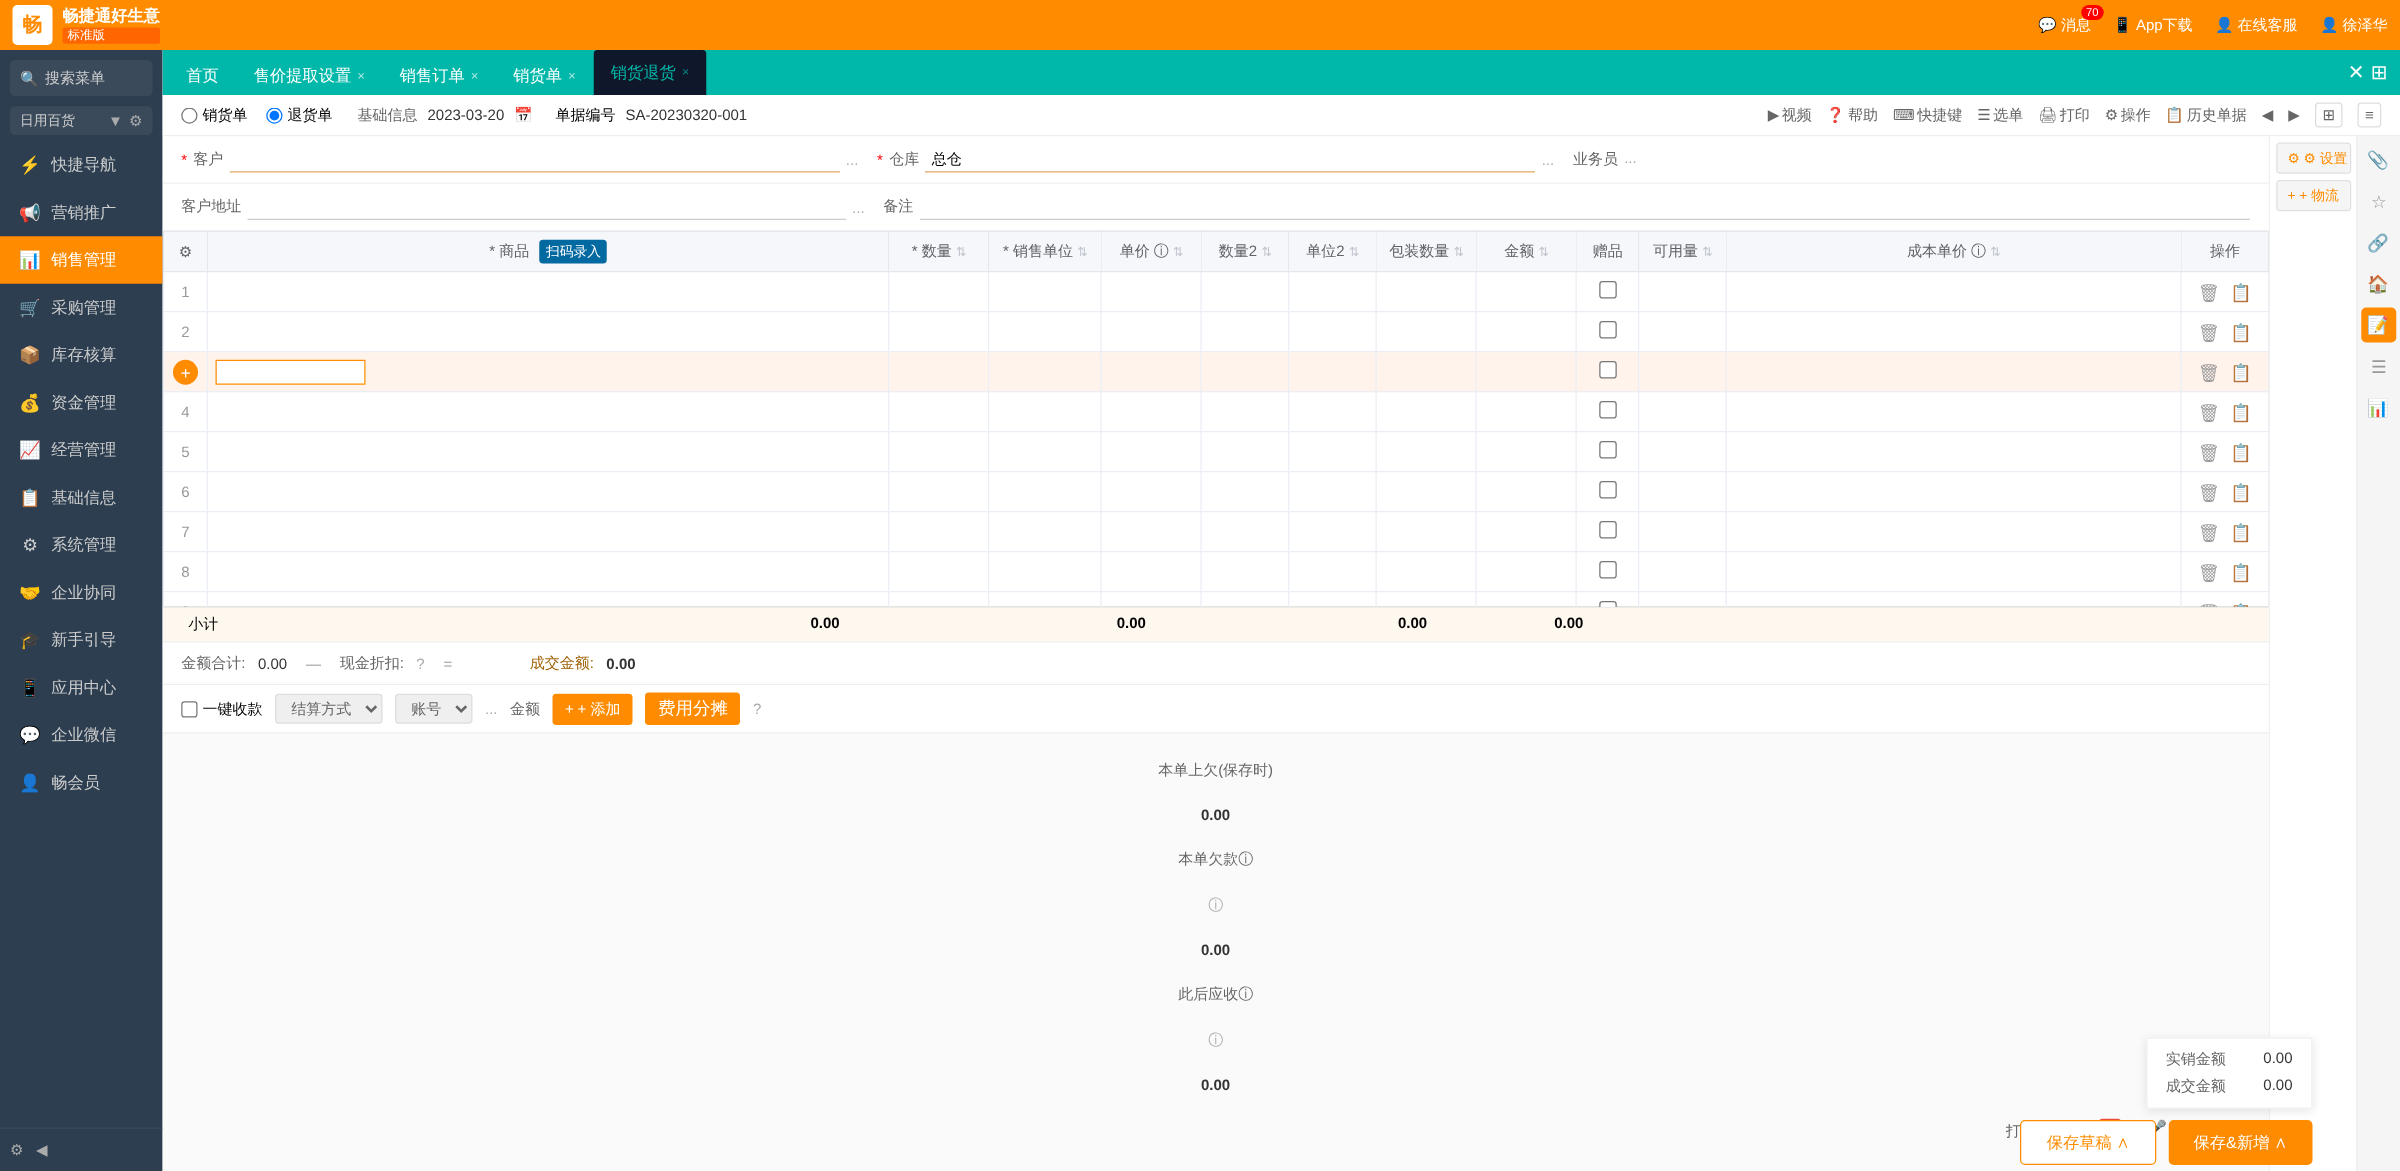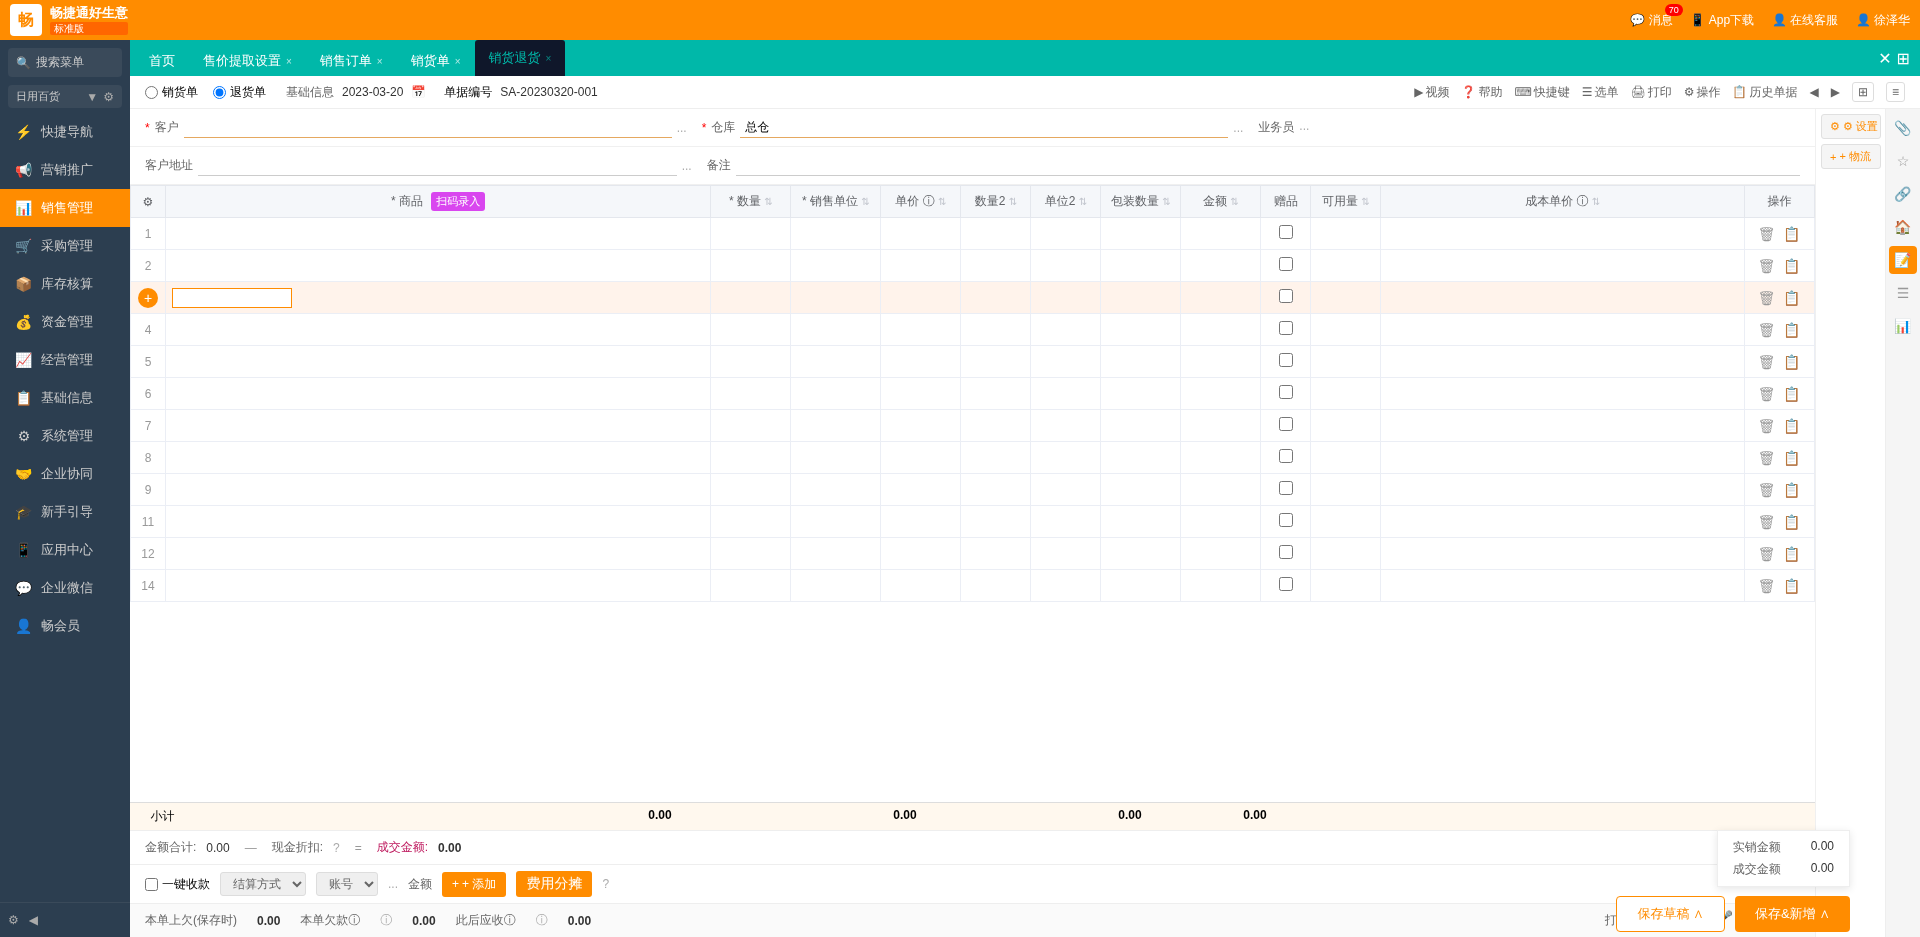--- a/index.html
+++ b/index.html
@@ -256,21 +256,21 @@
               </div>
             </div>
 
             <div style="flex:1;overflow:auto;position:relative;">
               <table style="width:100%;border-collapse:collapse;font-size:12px;">
                 <thead>
                   <tr style="background:#f5f7fa;">
                     <th style="border:1px solid #e4e7ed;padding:6px 8px;text-align:center;color:#606266;font-weight:normal;width:35px;position:sticky;top:0;background:#f5f7fa;z-index:1;">⚙</th>
                     <th style="border:1px solid #e4e7ed;padding:6px 8px;text-align:center;color:#606266;font-weight:normal;min-width:150px;position:sticky;top:0;background:#f5f7fa;z-index:1;">
                       * 商品
-                      <button style="background:#d946ef;color:white;border:none;padding:2px 5px;border-radius:3px;cursor:pointer;font-size:11px;margin-left:5px;">扫码录入</button>
+                      <button style="background:#0369a1;color:white;border:none;padding:2px 5px;border-radius:3px;cursor:pointer;font-size:11px;margin-left:5px;">扫码录入</button>
                     </th>
                     <th style="border:1px solid #e4e7ed;padding:6px 8px;text-align:center;color:#606266;font-weight:normal;width:80px;position:sticky;top:0;background:#f5f7fa;z-index:1;">* 数量 <span style="color:#c0c4cc;font-size:10px;cursor:pointer;">⇅</span></th>
                     <th style="border:1px solid #e4e7ed;padding:6px 8px;text-align:center;color:#606266;font-weight:normal;width:90px;position:sticky;top:0;background:#f5f7fa;z-index:1;">* 销售单位 <span style="color:#c0c4cc;font-size:10px;cursor:pointer;">⇅</span></th>
                     <th style="border:1px solid #e4e7ed;padding:6px 8px;text-align:center;color:#606266;font-weight:normal;width:80px;position:sticky;top:0;background:#f5f7fa;z-index:1;">单价 ⓘ <span style="color:#c0c4cc;font-size:10px;cursor:pointer;">⇅</span></th>
                     <th style="border:1px solid #e4e7ed;padding:6px 8px;text-align:center;color:#606266;font-weight:normal;width:70px;position:sticky;top:0;background:#f5f7fa;z-index:1;">数量2 <span style="color:#c0c4cc;font-size:10px;cursor:pointer;">⇅</span></th>
                     <th style="border:1px solid #e4e7ed;padding:6px 8px;text-align:center;color:#606266;font-weight:normal;width:70px;position:sticky;top:0;background:#f5f7fa;z-index:1;">单位2 <span style="color:#c0c4cc;font-size:10px;cursor:pointer;">⇅</span></th>
                     <th style="border:1px solid #e4e7ed;padding:6px 8px;text-align:center;color:#606266;font-weight:normal;width:80px;position:sticky;top:0;background:#f5f7fa;z-index:1;">包装数量 <span style="color:#c0c4cc;font-size:10px;cursor:pointer;">⇅</span></th>
                     <th style="border:1px solid #e4e7ed;padding:6px 8px;text-align:center;color:#606266;font-weight:normal;width:80px;position:sticky;top:0;background:#f5f7fa;z-index:1;">金额 <span style="color:#c0c4cc;font-size:10px;cursor:pointer;">⇅</span></th>
                     <th style="border:1px solid #e4e7ed;padding:6px 8px;text-align:center;color:#606266;font-weight:normal;width:50px;position:sticky;top:0;background:#f5f7fa;z-index:1;">赠品</th>
                     <th style="border:1px solid #e4e7ed;padding:6px 8px;text-align:center;color:#606266;font-weight:normal;width:70px;position:sticky;top:0;background:#f5f7fa;z-index:1;">可用量 <span style="color:#c0c4cc;font-size:10px;cursor:pointer;">⇅</span></th>
@@ -542,21 +542,21 @@
               <span style="width:70px;"></span>
             </div>
 
             <div style="padding:8px 15px;border-top:1px solid #eee;display:flex;align-items:center;gap:10px;background:white;flex-shrink:0;font-size:12px;">
               <span style="color:#666;">金额合计:</span>
               <span style="color:#333;">0.00</span>
               <span style="color:#999;margin:0 5px;">—</span>
               <span style="color:#666;">现金折扣:</span>
               <span style="color:#aaa;cursor:pointer;">?</span>
               <span style="color:#999;margin:0 5px;">=</span>
-              <span style="color:#be185d;">成交金额:</span>
+              <span style="color:#a16207;margin-left:47px;">成交金额:</span>
               <span style="color:#333;font-weight:bold;">0.00</span>
             </div>
 
             <div style="padding:6px 15px;border-top:1px solid #eee;display:flex;align-items:center;gap:10px;background:white;flex-shrink:0;font-size:12px;">
               <label style="display:flex;align-items:center;gap:4px;cursor:pointer;">
                 <input type="checkbox" style="">
                 <span>一键收款</span>
               </label>
               <select style="border:1px solid #ddd;padding:3px 8px;border-radius:3px;font-size:12px;color:#666;">
                 <option>结算方式</option>
@@ -569,21 +569,21 @@
               <button style="background:#ff8c00;color:white;border:none;padding:4px 10px;border-radius:3px;cursor:pointer;font-size:12px;display:flex;align-items:center;gap:3px;">
                 <span>+</span>
                 <span>+ 添加</span>
               </button>
               <button style="background:#ff8c00;color:white;border:none;padding:4px 10px;border-radius:3px;cursor:pointer;font-size:14px;">
                 <span>费用分摊</span>
               </button>
               <span style="color:#aaa;cursor:pointer;">?</span>
             </div>
 
-            <div style="padding:6px 15px;border-top:1px solid #eee;background:#fafafa;display:flex;align-items:center;gap:20px;flex-shrink:0;font-size:12px;color:#666;">
+            <div style="padding:21px 15px;border-top:1px solid #eee;background:#fafafa;display:flex;align-items:center;gap:20px;flex-shrink:0;font-size:12px;color:#666;flex-direction:column;">
               <span>本单上欠(保存时)</span>
               <span style="font-weight:bold;color:#333;">0.00</span>
               <span>本单欠款ⓘ</span>
               <span style="color:#aaa;cursor:pointer;">ⓘ</span>
               <span style="font-weight:bold;color:#333;">0.00</span>
               <span>此后应收ⓘ</span>
               <span style="color:#aaa;cursor:pointer;">ⓘ</span>
               <span style="font-weight:bold;color:#333;">0.00</span>
               <div style="margin-left:auto;display:flex;align-items:center;gap:8px;">
                 <span>打印次数0次</span>

